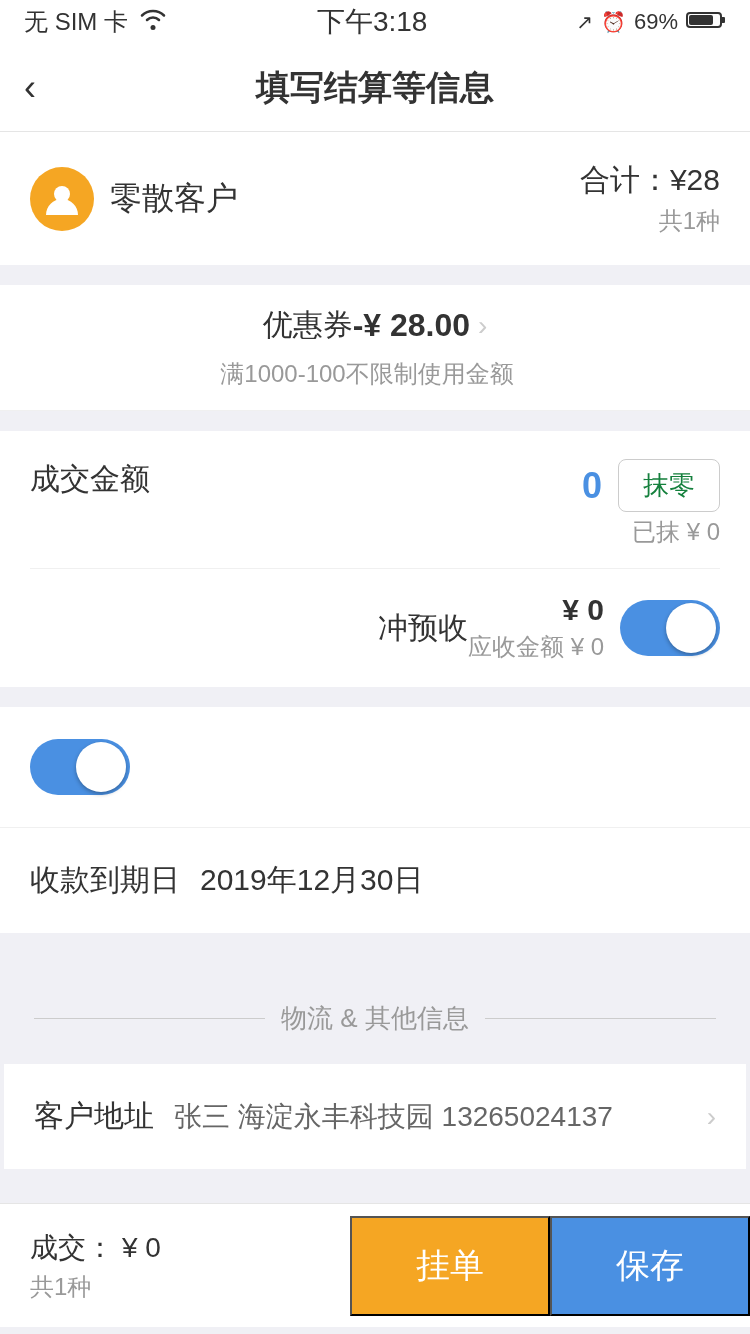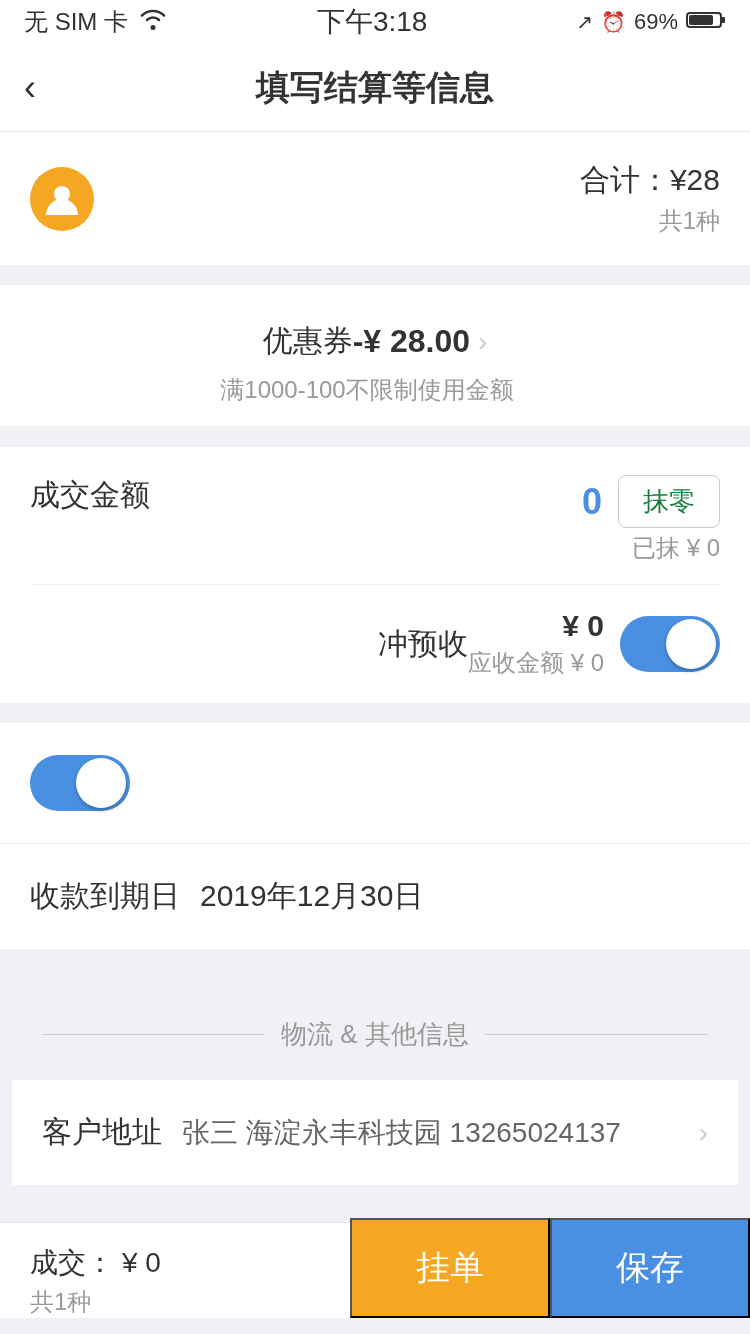--- a/index.html
+++ b/index.html
@@ -212,25 +212,25 @@
     }
     .address-value {
       font-size: 28px;
       color: #666;
       flex: 1;
     }
 
     
     .bottom-bar {
       position: fixed;
-      bottom: 16px;
+      bottom: 7px;
       width: 750px;
-      height: 96px;
-      display: flex;
-      align-items: flex-end;
+      height: 124px;
+      display: flex;
+      align-items: center;
       background: #fff;
       border-top: 1px solid #e5e5e5;
     }
     .bottom-summary {
       flex: 1;
       padding: 0 30px;
     }
     .bottom-btn {
       width: 200px;
       height: 100px;
@@ -299,31 +299,32 @@
 
 <div class="section">
   <div class="customer-row">
     <div class="customer-left">
       <div class="customer-avatar">
         <svg width="36" height="36" viewBox="0 0 36 36">
           <circle cx="18" cy="13" r="8" fill="#fff"></circle>
           <path d="M2 34c0-8.8 7.2-16 16-16s16 7.2 16 16" fill="#fff"></path>
         </svg>
       </div>
+      <span class="customer-name">零散客户</span>
     </div>
     <div class="customer-right">
       <div class="total-amount">合计：¥28</div>
       <div class="total-count">共1种</div>
     </div>
   </div>
 </div>
 
 <div class="section">
   <div class="form-row row-with-desc" style="flex-direction:column; padding:0;">
-    <div class="row-top" style="padding: 36px 30px 4px; justify-content: center;">
+    <div class="row-top" style="padding: 20px 30px 4px; justify-content: center;">
       <span class="form-label">优惠券</span>
       <div style="display:flex; align-items:center;">
         <span style="font-size:32px; font-weight:600; color:#333;">-¥ 28.00</span>
         <span class="chevron">›</span>
       </div>
     </div>
     <div class="row-bottom" style="padding: 0 46px 20px 30px;">
       <span class="coupon-desc">满1000-100不限制使用金额</span>
     </div>
   </div>
@@ -365,21 +366,21 @@
     <div class="toggle">
       <div class="toggle-knob"></div>
     </div>
   </div>
   <div class="due-date-row">
     <span class="due-date-label">收款到期日</span>
     <span class="due-date-value">2019年12月30日</span>
   </div>
 </div>
 
-<div style="background:#f0f0f5; padding: 20px 12px 0;">
+<div style="background:#f0f0f5; padding: 20px 4px 0;">
   <div style="padding: 28px 30px; display:flex; align-items:center; justify-content:center; background:#f0f0f5;">
     <div class="divider-line" style="width:100%;">
       <span class="divider-text">物流 &amp; 其他信息</span>
     </div>
   </div>
   <div class="section" style="margin-bottom:0;">
     <div class="address-row">
       <span class="address-label">客户地址</span>
       <span class="address-value">张三 海淀永丰科技园 13265024137</span>
       <span style="color:#ccc; font-size:28px; flex-shrink:0;">›</span>

